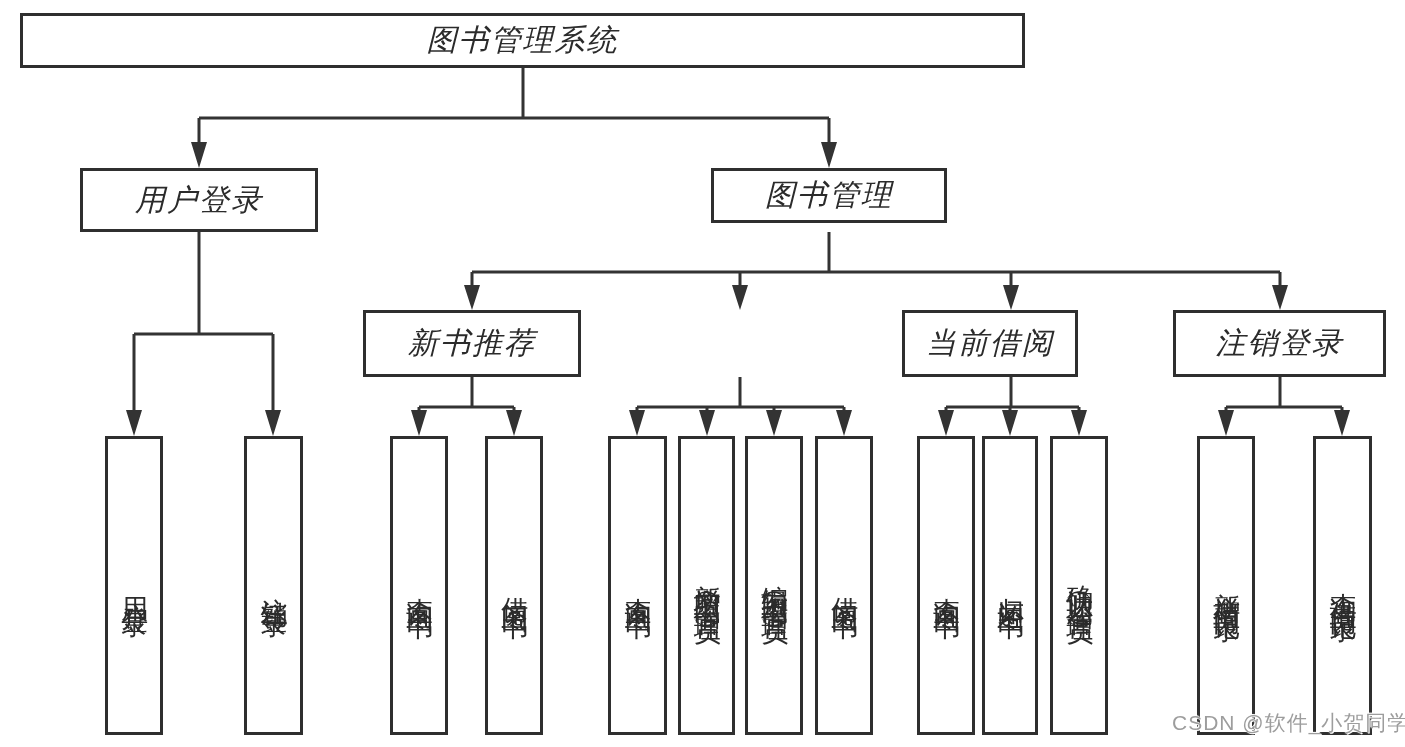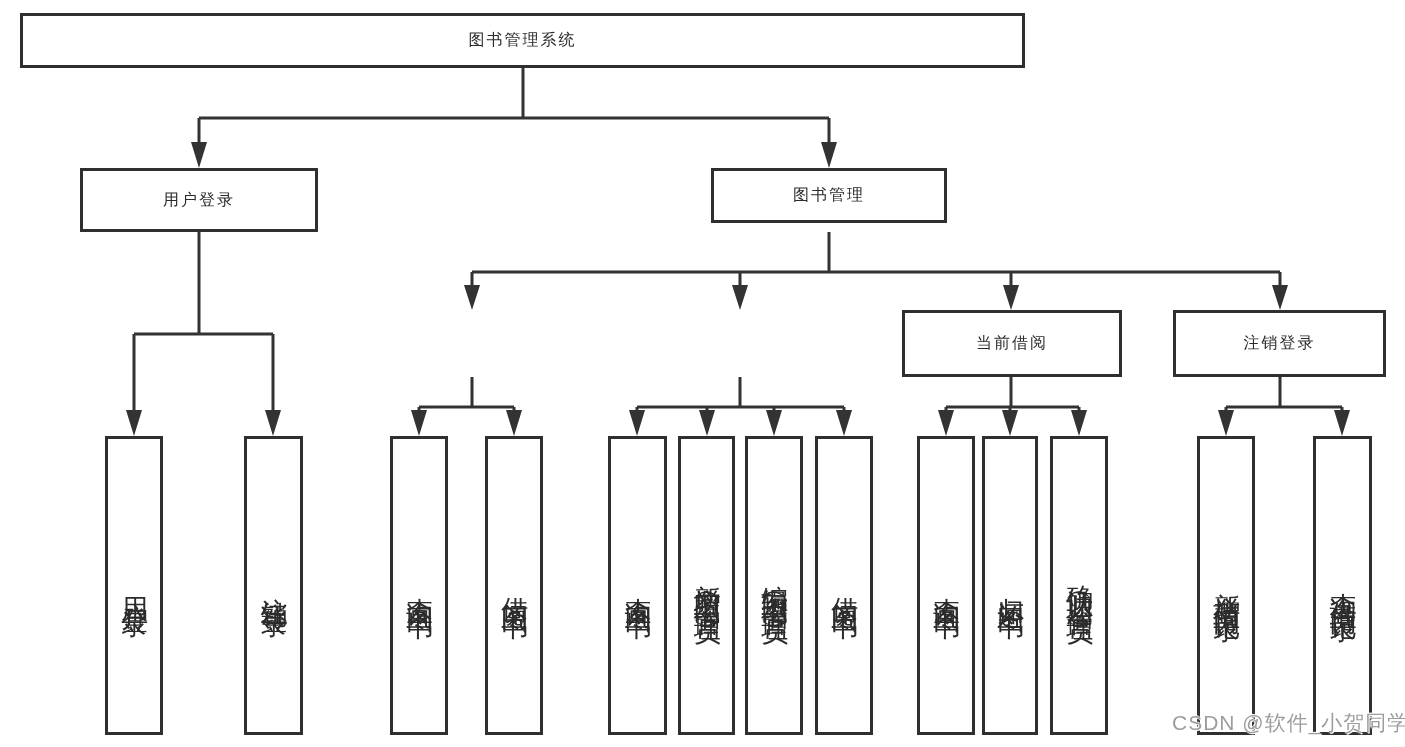--- a/index.html
+++ b/index.html
@@ -22,21 +22,21 @@
   .box {
     position: absolute;
     background: #ffffff;
     border: 3px solid #2f2f2f;
     box-sizing: border-box;
     display: flex;
     align-items: center;
     justify-content: center;
     color: #2b2b2b;
   }
-  .box.h { font-size: 16px; letter-spacing: 2px; white-space: nowrap; }
+  .box.h { font-size: 30px; letter-spacing: 2px; white-space: nowrap; font-style: italic; }
   .box.v .vtext {
     writing-mode: vertical-rl;
     text-orientation: mixed;
     font-size: 27px;
     letter-spacing: 5px;
     line-height: 1.1;
     white-space: nowrap;
   }
   .watermark {
     position: absolute;
@@ -97,21 +97,24 @@
     <span>图书管理系统</span>
   </div>
 
   <div class="box h" style="left:80px; top:168px; width:238px; height:64px;">
     <span>用户登录</span>
   </div>
   <div class="box h" style="left:711px; top:168px; width:236px; height:55px;">
     <span>图书管理</span>
   </div>
 
-  <div class="box h" style="left:902px; top:310px; width:220px; height:67px;">
+  <div class="box h" style="left:363px; top:310px; width:218px; height:67px;">
+    <span>新书推荐</span>
+  </div>
+  <div class="box h" style="left:902px; top:310px; width:176px; height:67px;">
     <span>当前借阅</span>
   </div>
   <div class="box h" style="left:1173px; top:310px; width:213px; height:67px;">
     <span>注销登录</span>
   </div>
 
   <div class="box v" style="left:105px; top:436px; width:58px; height:299px;">
     <span class="vtext">用户登录</span>
   </div>
   <div class="box v" style="left:244px; top:436px; width:59px; height:299px;">

